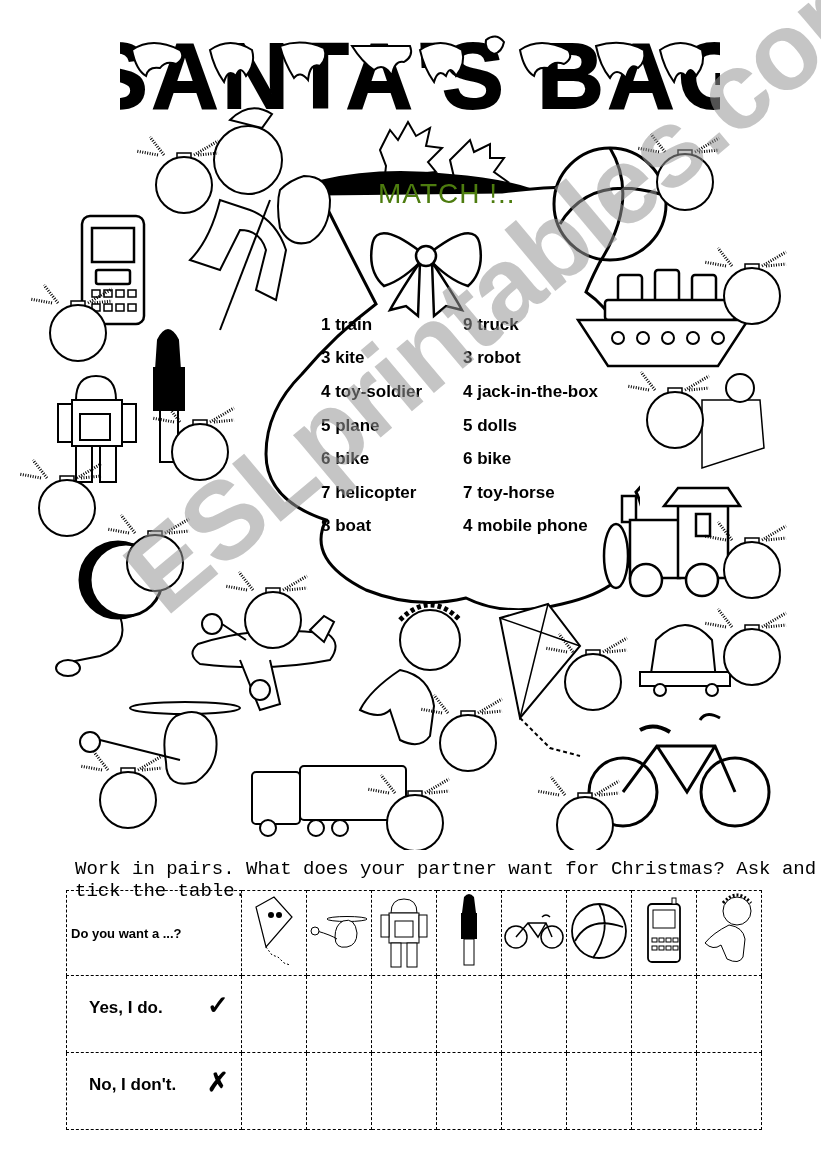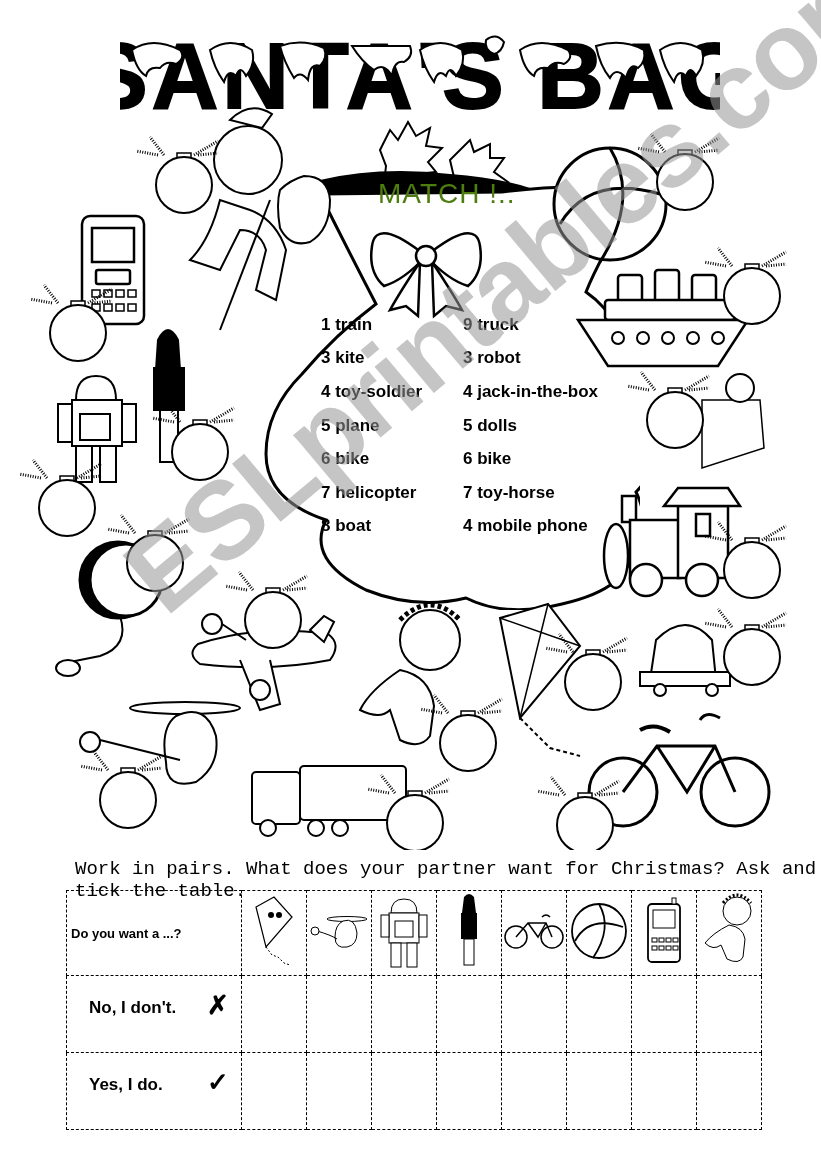--- a/index.html
+++ b/index.html
@@ -334,36 +334,36 @@
     <td class="pic">
       <svg width="60" height="80" viewBox="0 0 60 80">
             <circle cx="38" cy="20" r="14" fill="#fff" stroke="#000"></circle>
             <path d="M24 12 q14 -16 28 0" fill="none" stroke="#000" stroke-width="3" stroke-dasharray="2 2"></path>
             <path d="M30 34 q-16 8 -24 18 q8 8 16 2 l6 14 q12 6 16 -2 l2 -18 q-2 -12 -16 -14z" fill="#fff" stroke="#000"></path>
           </svg>
     </td>
   </tr>
   <tr>
     <td class="row-label">
-      <span class="txt">No, I don't.</span>
-      <span class="mark">✗</span>
+      <span class="txt">Yes, I do.</span>
+      <span class="mark">✓</span>
     </td>
     <td class="cell"></td>
     <td class="cell"></td>
     <td class="cell"></td>
     <td class="cell"></td>
     <td class="cell"></td>
     <td class="cell"></td>
     <td class="cell"></td>
     <td class="cell"></td>
   </tr>
   <tr>
     <td class="row-label">
-      <span class="txt">Yes, I do.</span>
-      <span class="mark">✓</span>
+      <span class="txt">No, I don't.</span>
+      <span class="mark">✗</span>
     </td>
     <td class="cell"></td>
     <td class="cell"></td>
     <td class="cell"></td>
     <td class="cell"></td>
     <td class="cell"></td>
     <td class="cell"></td>
     <td class="cell"></td>
     <td class="cell"></td>
   </tr>

